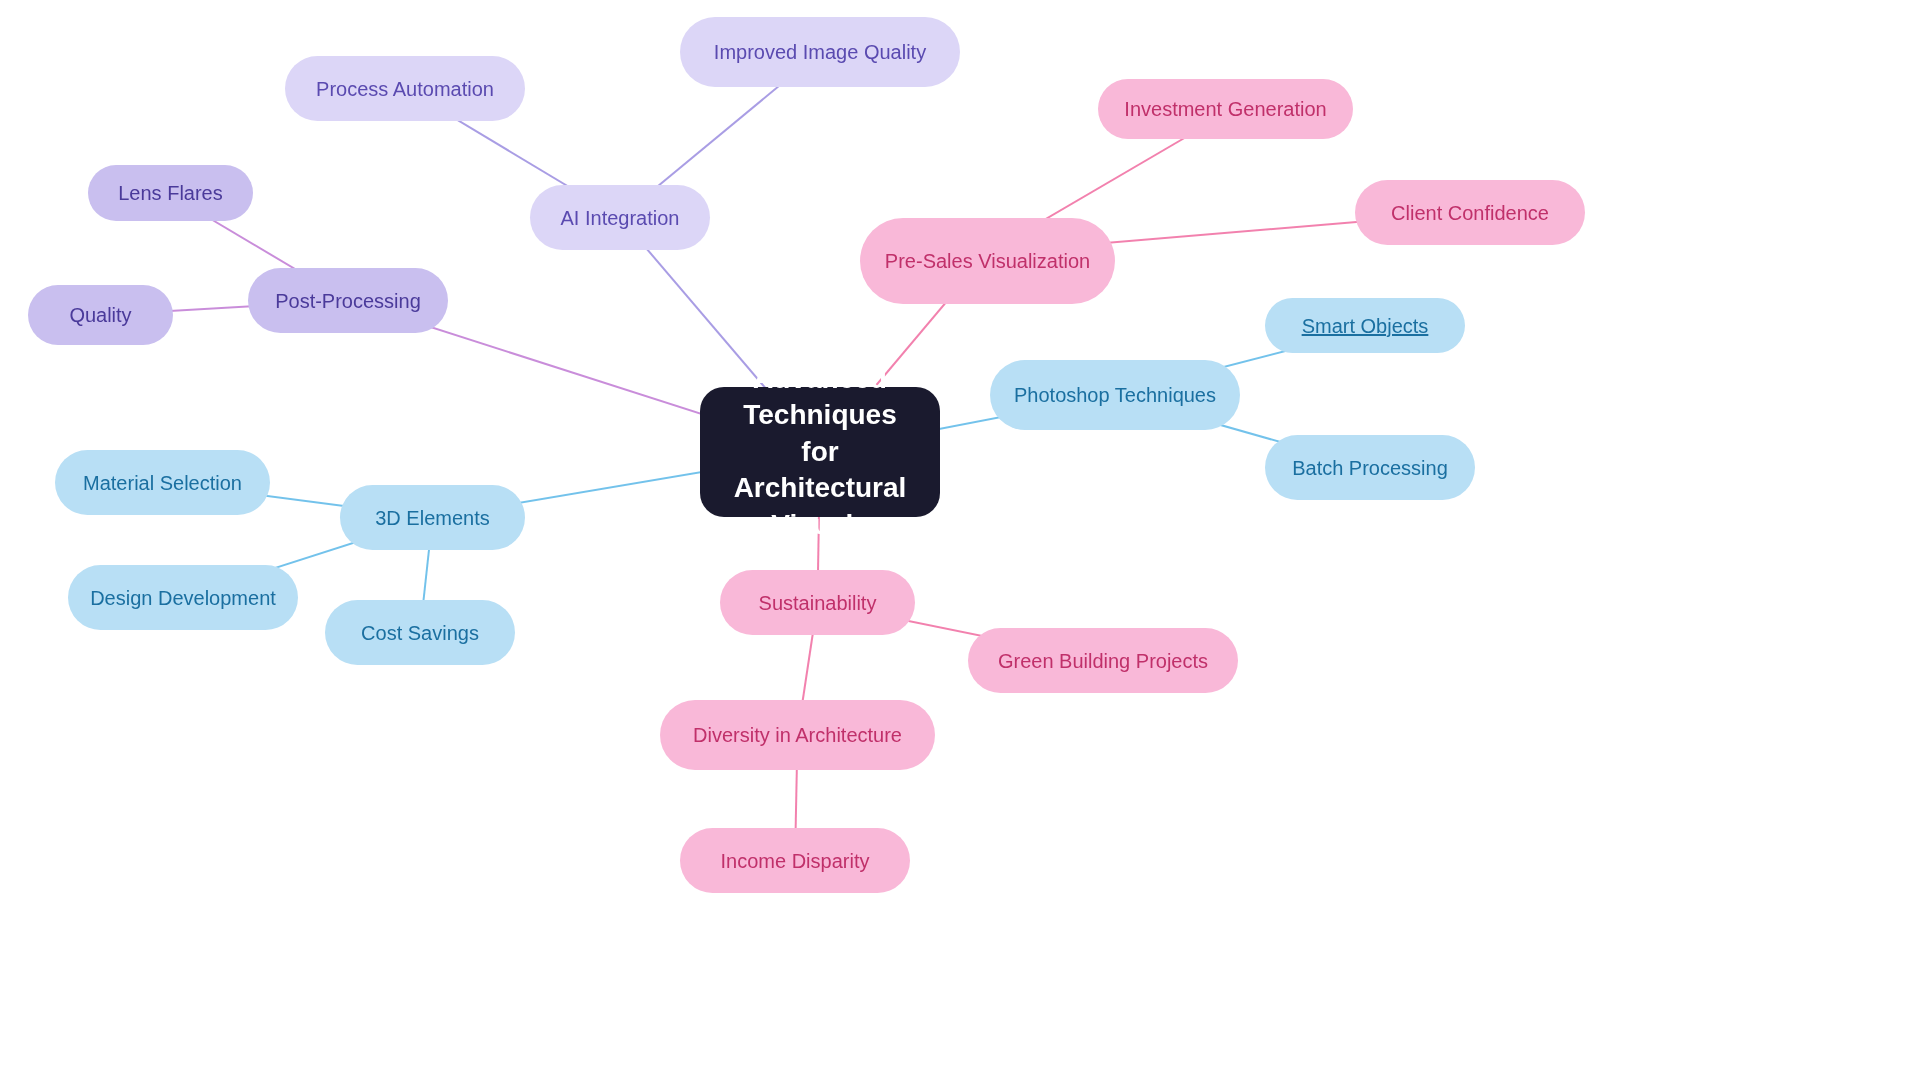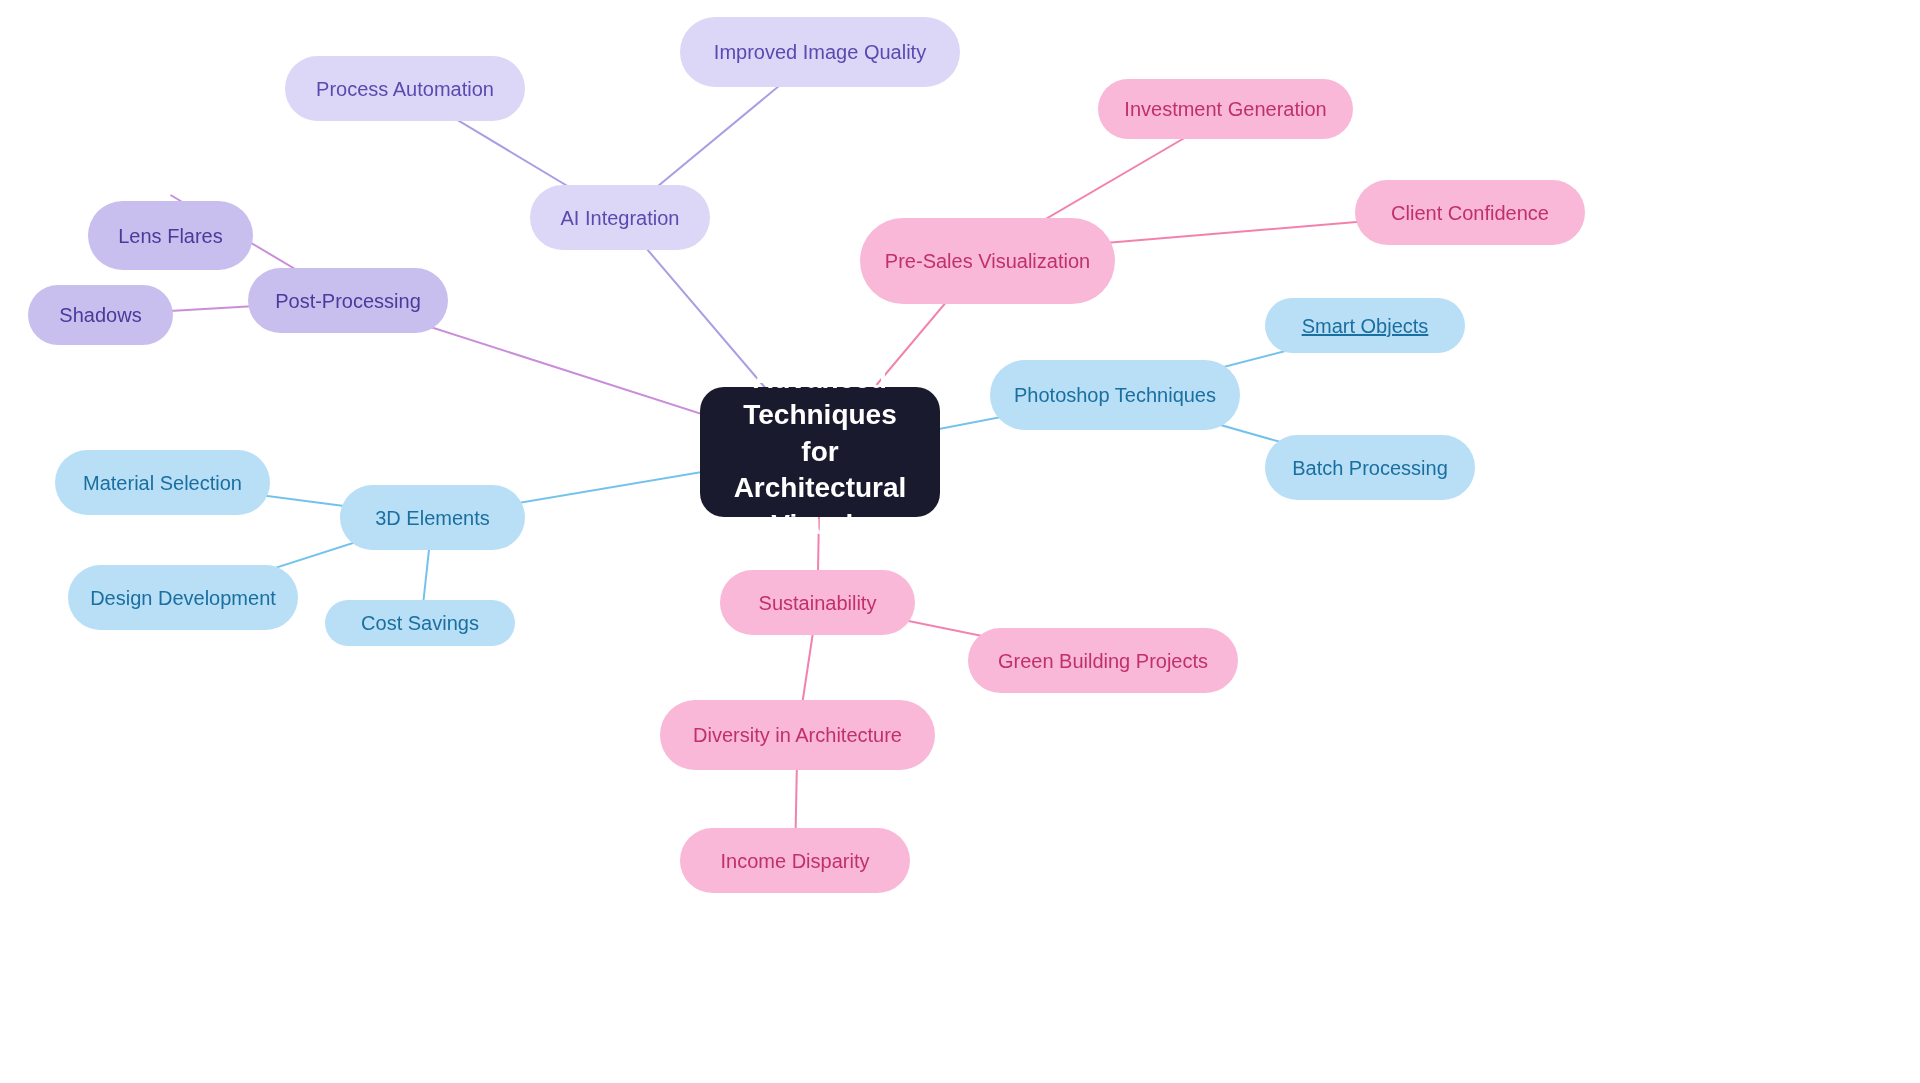--- a/index.html
+++ b/index.html
@@ -101,26 +101,26 @@
 </div>
 
 <div class="node node-lavender" style="left:285px; top:56px; width:240px; height:65px;">
   <span>Process Automation</span>
 </div>
 
 <div class="node node-purple" style="left:248px; top:268px; width:200px; height:65px;">
   <span>Post-Processing</span>
 </div>
 
-<div class="node node-purple" style="left:88px; top:165px; width:165px; height:69px;margin-top:36px;">
+<div class="node node-purple" style="left:88px; top:165px; width:165px; height:56px;">
   <span>Lens Flares</span>
 </div>
 
 <div class="node node-purple" style="left:28px; top:285px; width:145px; height:60px;">
-  <span>Shadows</span>
+  <span>Quality</span>
 </div>
 
 <div class="node node-pink" style="left:860px; top:218px; width:255px; height:86px;">
   <span>Pre-Sales Visualization</span>
 </div>
 
 <div class="node node-pink" style="left:1098px; top:79px; width:255px; height:60px;">
   <span>Investment Generation</span>
 </div>
 
@@ -145,21 +145,21 @@
 </div>
 
 <div class="node node-blue" style="left:55px; top:450px; width:215px; height:65px;">
   <span>Material Selection</span>
 </div>
 
 <div class="node node-blue" style="left:68px; top:565px; width:230px; height:65px;">
   <span>Design Development</span>
 </div>
 
-<div class="node node-blue" style="left:325px; top:600px; width:190px; height:46px;justify-content:center;">
+<div class="node node-blue" style="left:325px; top:600px; width:190px; height:65px;justify-content:center;">
   <span>Cost Savings</span>
 </div>
 
 <div class="node node-pink" style="left:720px; top:570px; width:195px; height:65px;">
   <span>Sustainability</span>
 </div>
 
 <div class="node node-pink" style="left:660px; top:700px; width:275px; height:70px;">
   <span>Diversity in Architecture</span>
 </div>

